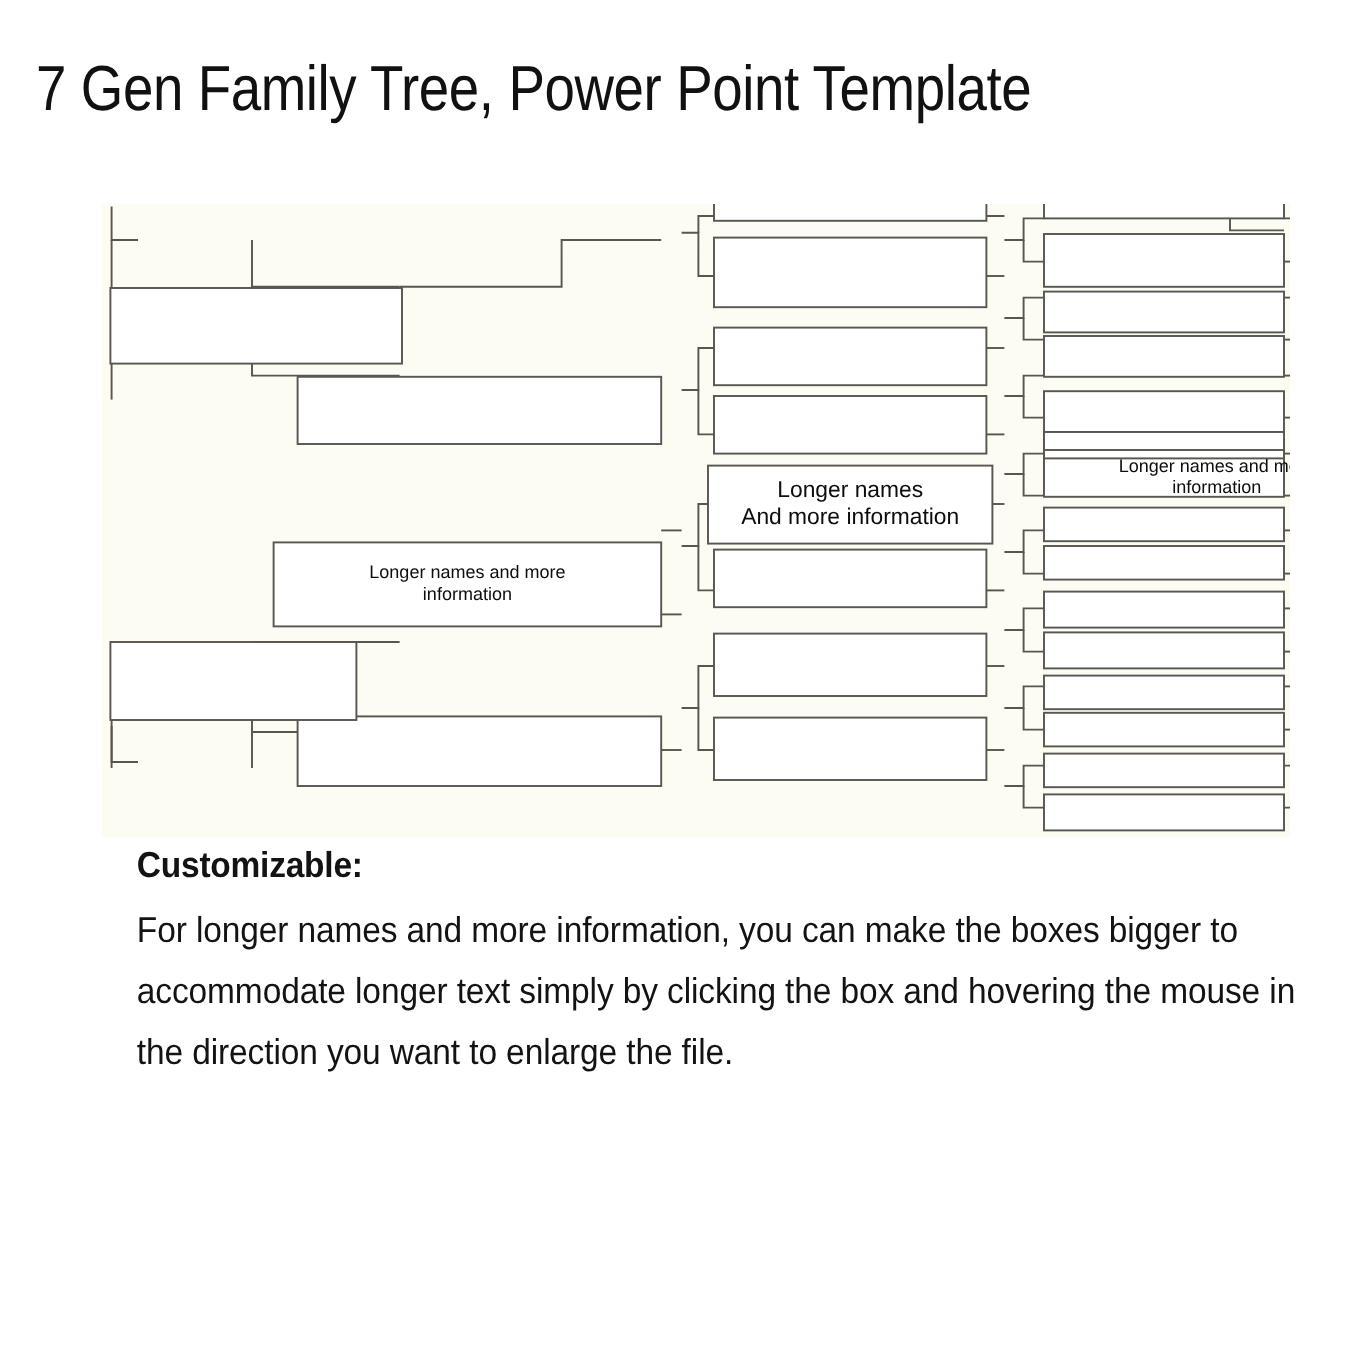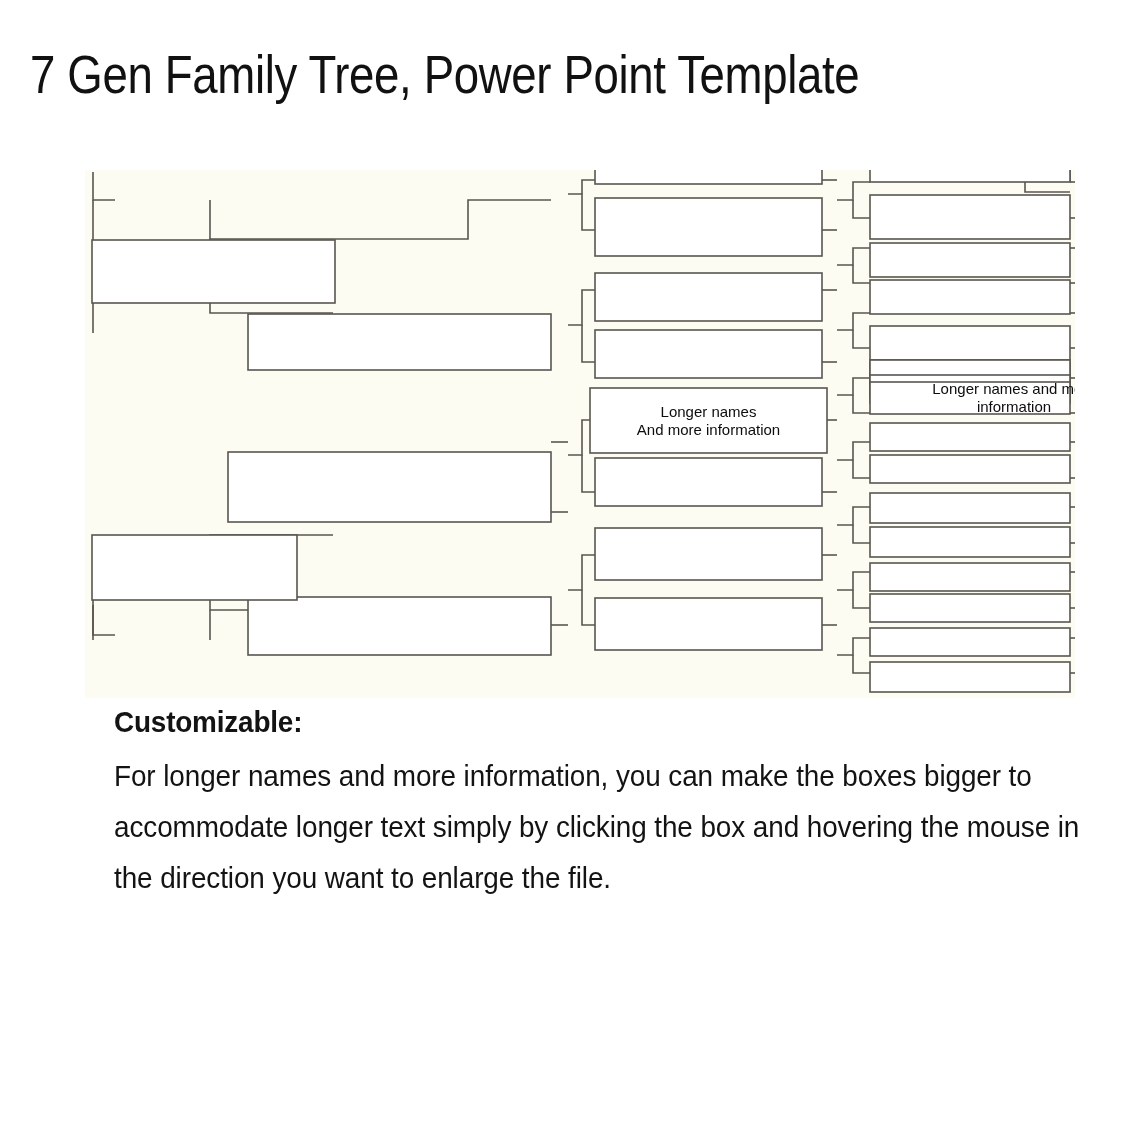--- a/index.html
+++ b/index.html
@@ -211,27 +211,33 @@
         <rect x="143" y="282" width="323" height="70" fill="#ffffff" stroke="#595651" stroke-width="1.6"></rect>
         <rect x="163" y="427" width="303" height="58" fill="#ffffff" stroke="#595651" stroke-width="1.6"></rect>
       </g>
 
       <g>
         <rect x="7" y="70" width="243" height="63" fill="#ffffff" stroke="#595651" stroke-width="1.6"></rect>
         <rect x="7" y="365" width="205" height="65" fill="#ffffff" stroke="#595651" stroke-width="1.6"></rect>
       </g>
     </svg>
 
-    <div class="txtblock" style="left:505px; top:218px; width:237px; height:65px; font-size:15px;">
+    <div class="txtblock" style="left:505px; top:218px; width:237px; height:65px; font-size:19px;">
       <div>
         <div>Longer names</div>
         <div>And more information</div>
       </div>
     </div>
 
+    <div class="txtblock" style="left:143px; top:282px; width:323px; height:70px; font-size:15px;">
+      <div>
+        <div>Longer names and more</div>
+        <div>information</div>
+      </div>
+    </div>
 
     <div class="txtblock" style="left:829px; top:212px; width:200px; height:32px; font-size:15px;">
       <div>Longer names and more information</div>
     </div>
   </div>
 
   <div id="body-text">
     <div id="body-head">Customizable:</div>
     <div id="body-para">For longer names and more information, you can make the boxes bigger to accommodate longer text simply by clicking the box and hovering the mouse in the direction you want to enlarge the file.</div>
   </div>

